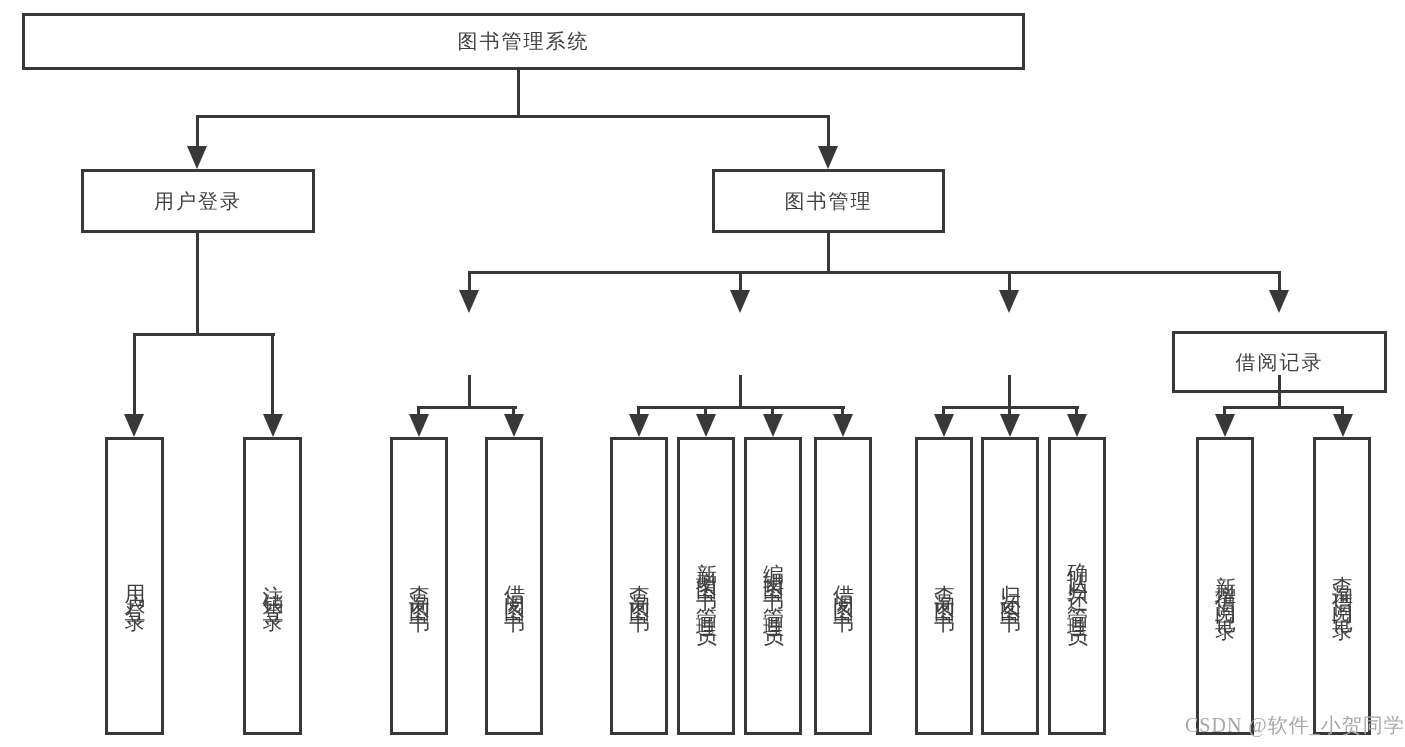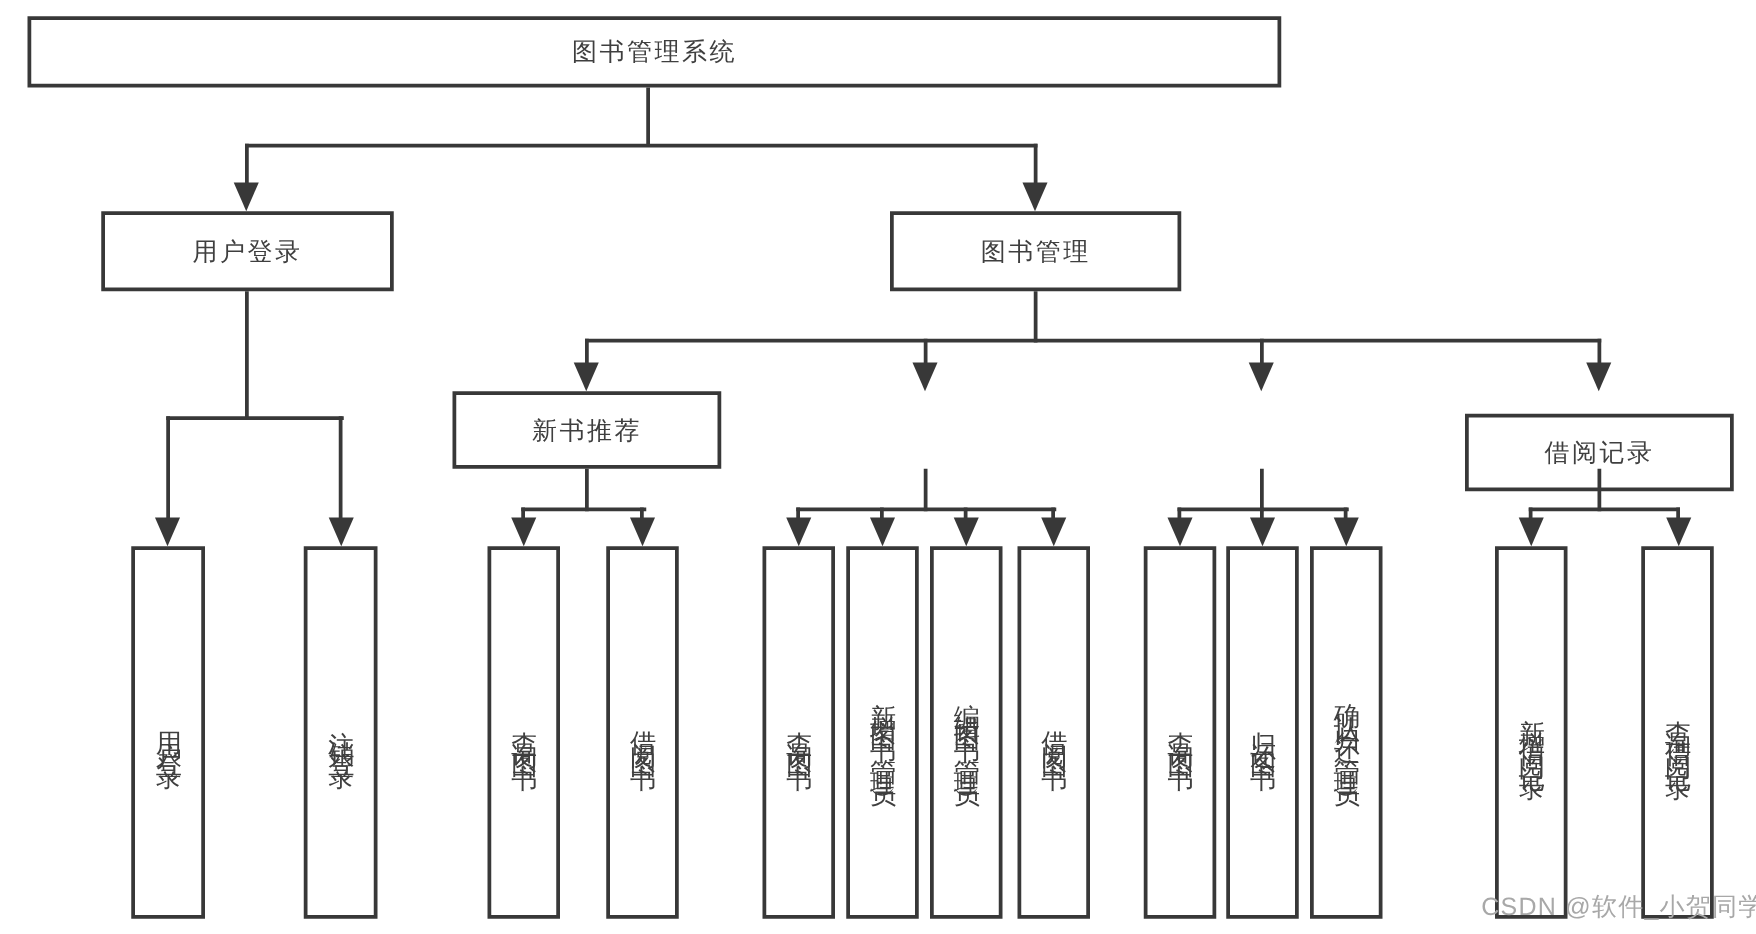--- a/index.html
+++ b/index.html
@@ -7,21 +7,21 @@
     --text: #3f3f3f;
     --watermark: #a8a8a8;
   }
   html, body { margin: 0; padding: 0; background: #ffffff; }
   .canvas {
     position: relative;
     width: 1405px;
     height: 747px;
     background: #ffffff;
     overflow: hidden;
-    font-family: Liberation Sans, sans-serif;
+    font-family: Liberation Serif, serif;
     border-radius: 26px;
   }
   .node {
     position: absolute;
     box-sizing: border-box;
     border: 3px solid var(--line);
     background: #ffffff;
     color: var(--text);
     display: flex;
     align-items: center;
@@ -86,21 +86,20 @@
   <div class="hline" style="left:468px; top:271px; width:813px;"></div>
   <div class="vline" style="left:468px; top:271px; height:21px;"></div>
   <div class="arr" style="left:459px; top:290px;"></div>
   <div class="vline" style="left:739px; top:271px; height:21px;"></div>
   <div class="arr" style="left:730px; top:290px;"></div>
   <div class="vline" style="left:1008px; top:271px; height:21px;"></div>
   <div class="arr" style="left:999px; top:290px;"></div>
   <div class="vline" style="left:1278px; top:271px; height:21px;"></div>
   <div class="arr" style="left:1269px; top:290px;"></div>
 
-  <div class="node h" style="left:362px; top:313px; width:215px; height:62px;">新书推荐</div>
   <div class="node h" style="left:1172px; top:331px; width:215px; height:62px;">借阅记录</div>
 
   <div class="vline" style="left:468px; top:375px; height:34px;"></div>
   <div class="hline" style="left:417px; top:406px; width:100px;"></div>
   <div class="vline" style="left:417px; top:406px; height:10px;"></div>
   <div class="arr" style="left:409px; top:414px;"></div>
   <div class="vline" style="left:512px; top:406px; height:10px;"></div>
   <div class="arr" style="left:504px; top:414px;"></div>
 
   <div class="vline" style="left:739px; top:375px; height:34px;"></div>

